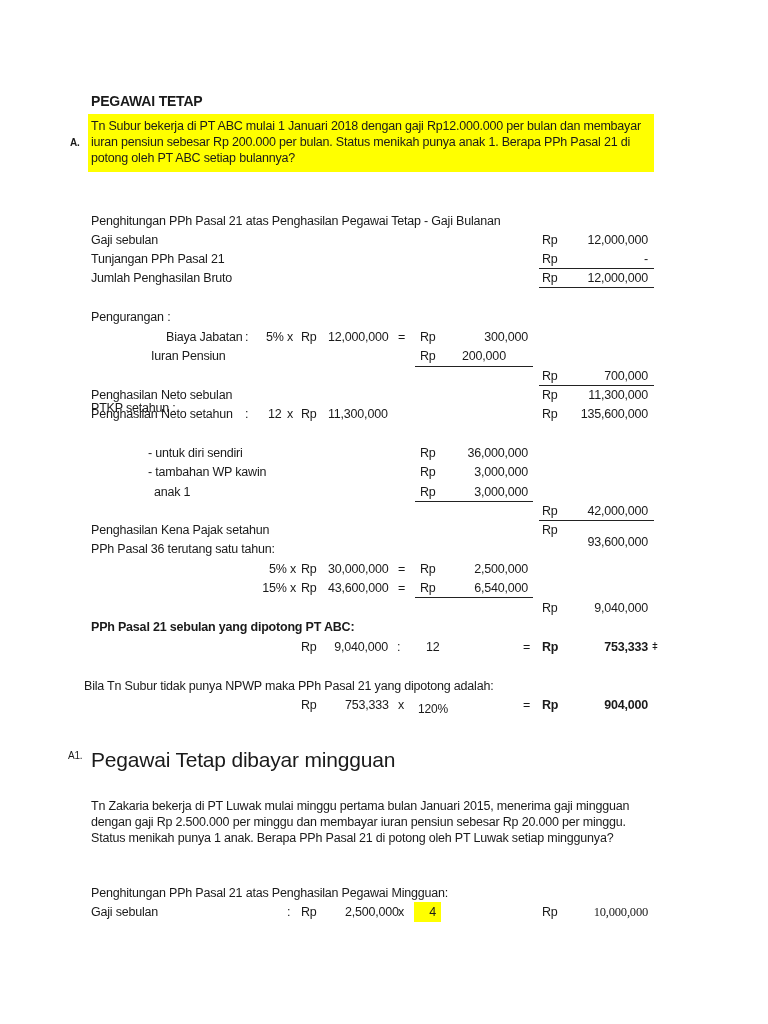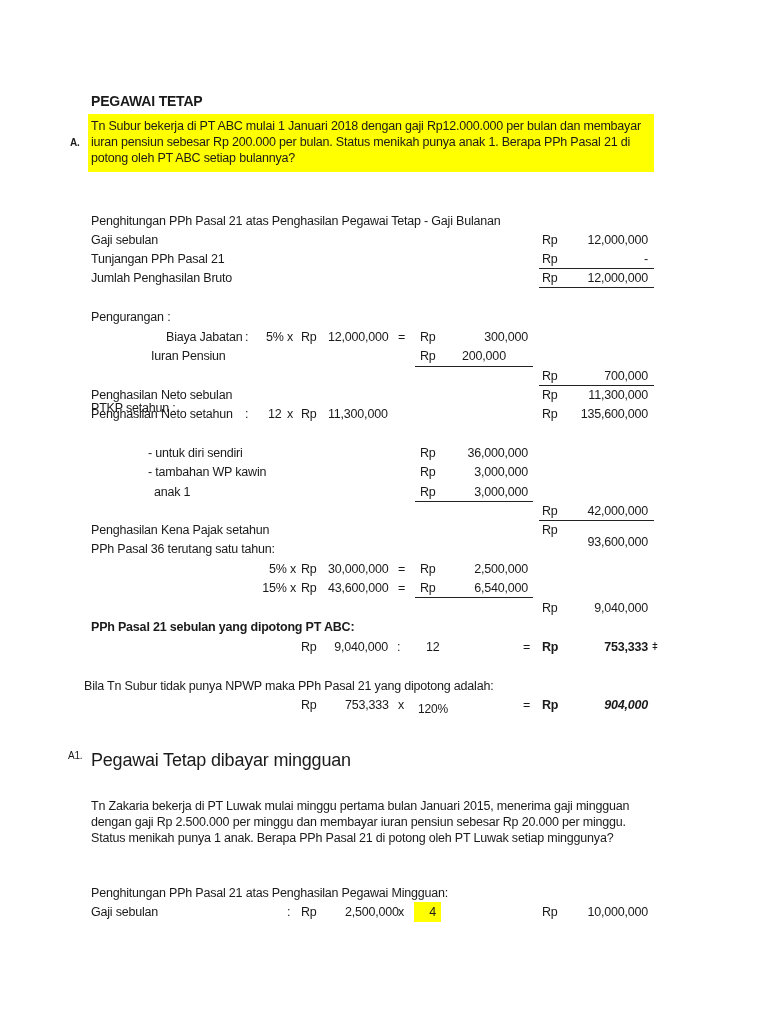--- a/index.html
+++ b/index.html
@@ -6,21 +6,21 @@
     body {
       width: 768px; height: 1024px; background: #ffffff; position: relative; overflow: hidden;
       font-family: "Liberation Sans", sans-serif; color: #1a1a1a;
     }
     .t { position: absolute; font-size: 12.5px; line-height: 16px; white-space: nowrap; letter-spacing: -0.2px; }
     .r { text-align: right; }
     .b { font-weight: bold; }
     .line { position: absolute; height: 1px; background: #222; }
     .hl { position: absolute; background: #ffff00; }
     .title { font-size: 14px; font-weight: bold; }
-    .h2 { font-size: 18px; font-weight: normal; }
+    .h2 { font-size: 21px; font-weight: normal; }
     .para { position: absolute; font-size: 12.5px; line-height: 16px; letter-spacing: -0.2px; }
     .small { font-size: 12px; }
     .label { font-size: 10px; font-weight: bold; }
   </style>
 </head>
 <body>
 
 <div class="t title" style="left:91px;top:93px;">PEGAWAI TETAP</div>
 <div class="t label" style="left:70px;top:135px;">A.</div>
 <div class="hl" style="left:88px;top:114px;width:566px;height:58px;"></div>
@@ -128,30 +128,30 @@
 <div class="t b r" style="left:580px;top:639px;width:68px;">753,333</div>
 <div class="t" style="left:652px;top:639px;font-size:10px;">ǂ</div>
 
 <div class="t" style="left:84px;top:678px;">Bila Tn Subur tidak punya NPWP maka PPh Pasal 21 yang dipotong adalah:</div>
 <div class="t" style="left:301px;top:697px;">Rp</div>
 <div class="t" style="left:345px;top:697px;">753,333</div>
 <div class="t" style="left:398px;top:697px;">x</div>
 <div class="t small" style="left:418px;top:701px;">120%</div>
 <div class="t" style="left:523px;top:697px;">=</div>
 <div class="t b" style="left:542px;top:697px;">Rp</div>
-<div class="t b r" style="left:580px;top:697px;width:68px;font-style:italic;">904,000</div>
+<div class="t b r" style="left:580px;top:697px;width:68px;">904,000</div>
 
 <div class="t label" style="left:68px;top:748px;font-weight:normal;">A1.</div>
 <div class="t h2" style="left:91px;top:749px;line-height:22px;">Pegawai Tetap dibayar mingguan</div>
 
 <div class="para" style="left:91px;top:798px;width:570px;">Tn Zakaria bekerja di PT Luwak mulai minggu pertama bulan Januari 2015, menerima gaji mingguan dengan gaji  Rp 2.500.000 per minggu  dan membayar iuran pensiun sebesar Rp 20.000 per minggu. Status menikah punya 1 anak. Berapa PPh Pasal 21 di potong oleh PT Luwak  setiap minggunya?</div>
 
 <div class="t" style="left:91px;top:885px;">Penghitungan PPh Pasal 21 atas Penghasilan Pegawai Mingguan:</div>
 
 <div class="t" style="left:91px;top:904px;">Gaji sebulan</div>
 <div class="t" style="left:287px;top:904px;">:</div>
 <div class="t" style="left:301px;top:904px;">Rp</div>
 <div class="t" style="left:345px;top:904px;">2,500,000</div>
 <div class="t" style="left:398px;top:904px;">x</div>
 <div class="hl" style="left:414px;top:902px;width:27px;height:20px;"></div>
 <div class="t r" style="left:414px;top:904px;width:22px;">4</div>
 <div class="t" style="left:542px;top:904px;">Rp</div>
-<div class="t r" style="left:560px;top:904px;width:88px;">10,000,000</div>
+<div class="t r" style="left:560px;top:904px;width:88px;font-family:Liberation Serif, serif;">10,000,000</div>
 
 </body></html>

